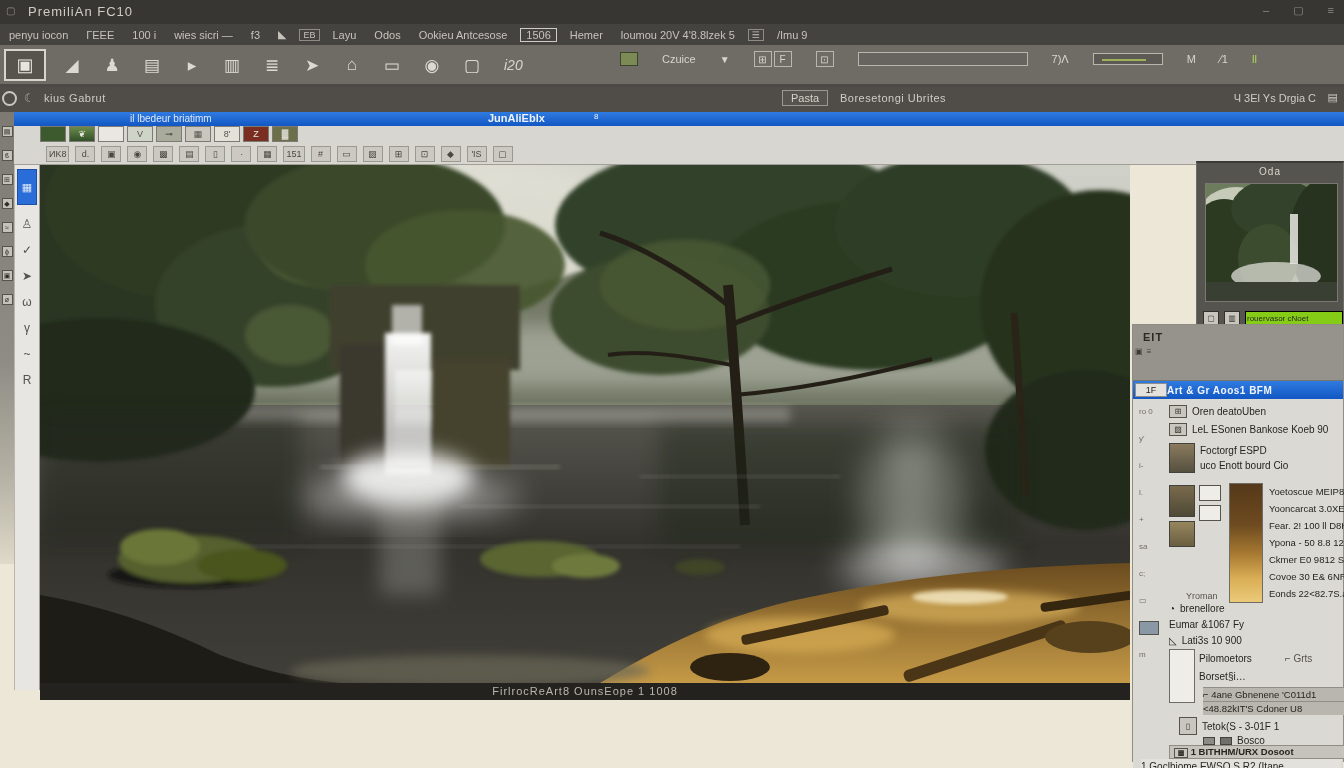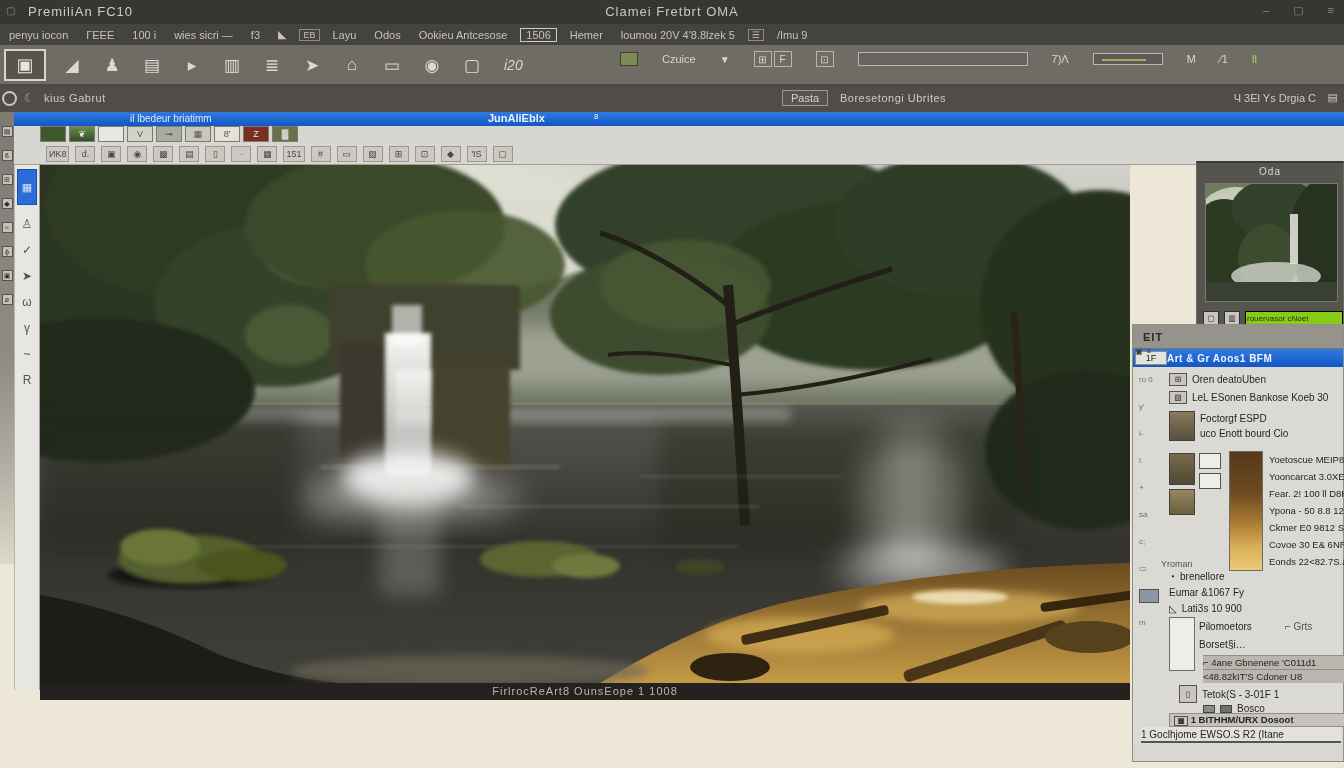--- a/index.html
+++ b/index.html
@@ -75,21 +75,21 @@
   
   .navpanel { position:absolute; left:1196px; top:161px; width:148px; height:171px; background:#56544e; border:1px solid #6e6c66; border-top:2px solid #3c3a36; }
   .nav-title { text-align:center; font-size:10px; color:#d9d6cf; margin-top:3px; letter-spacing:1px; }
   .nav-frame { position:absolute; left:8px; top:20px; width:133px; height:119px; border:1px solid #7b796f; background:#3f4537; }
   .nav-bottom { position:absolute; left:6px; top:145px; width:140px; height:20px; display:flex; align-items:center; gap:5px; }
   .nav-ic { width:16px; height:14px; background:#c9c6bf; border:1px solid #33312c; font-size:8px; text-align:center; line-height:13px; color:#33312c; }
   .nav-caption { flex:1; height:15px; background:#84cc16; border:1px solid #000000; font-size:8px; color:#2a2926; line-height:14px; padding-left:1px; white-space:nowrap; overflow:hidden; }
 
   
   .floatpanel { position:absolute; left:1132px; top:324px; width:212px; height:438px; background:#d9d7d1; border:1px solid #8f8d86; }
-  .fp-top { position:relative; height:24px; background:#96938d; border-bottom:1px solid #77756f; }
+  .fp-top { position:relative; height:56px; background:#96938d; border-bottom:1px solid #77756f; }
   .fp-tab { position:absolute; left:10px; top:6px; font-size:11px; font-weight:bold; color:#2a2925; letter-spacing:1px; }
   .fp-topicons { position:absolute; left:2px; top:22px; font-size:8px; color:#3c3a36; letter-spacing:1px; }
   .fp-header { height:18px; background:linear-gradient(#2f7be0,#1257c4); display:flex; align-items:center; }
   .fp-hprefix { width:32px; height:14px; margin-left:2px; background:#e4e2dc; color:#1f1e1b; font-size:9px; text-align:center; line-height:13px; border:1px solid #8f8d86; }
   .fp-htitle { color:#f2f5fb; font-size:10px; font-weight:bold; margin-left:0; letter-spacing:0.5px; white-space:nowrap; }
   .fp-body { position:relative; height:378px; background:#dbd9d3; font-size:10px; color:#26251f; }
   .fp-rail { position:absolute; left:0; top:2px; width:32px; height:374px; display:flex; flex-direction:column; align-items:flex-start; gap:18px; padding:6px 0 0 6px; color:#716e67; font-size:8px; }
   .fp-row { position:absolute; display:flex; align-items:center; gap:5px; white-space:nowrap; }
   .fp-ic { display:inline-flex; align-items:center; justify-content:center; border:1px solid #55534c; background:#c9c6bf; color:#33312c; font-size:8px; min-width:18px; height:13px; }
   .fp-bigic { width:26px; height:30px; border:1px solid #44423d; background:linear-gradient(#8a7a5e,#55503f); }
@@ -107,21 +107,20 @@
   .fp-railic1 { position:absolute; left:6px; top:222px; width:20px; height:14px; background:#8a97a5; border:1px solid #55534c; }
 </style>
 </head>
 <body>
 
 <div id="app">
 
   <div class="titlebar">
     <span class="win-glyph">▢</span>
     <span class="app-title">PremiliAn FC10</span>
-    <span class="doc-title">Clamei Fretbrt OMA</span>
     <span class="tb-controls">
       <span>–</span>
       <span>▢</span>
       <span>≡</span>
     </span>
   </div>
 
   <div class="menubar">
     <span>penyu iocon</span>
     <span>ГEEE</span>
@@ -420,21 +419,21 @@
         <span>◪</span>
         <span>m</span>
       </div>
 
       <div class="fp-row" style="left:36px; top:6px;">
         <span class="fp-ic">⊞</span>
         <span>Oren deatoUben</span>
       </div>
       <div class="fp-row" style="left:36px; top:24px;">
         <span class="fp-ic">▨</span>
-        <span>LeL ESonen Bankose Koeb 30</span>
+        <span>LeL ESonen Bankose Koeb 90</span>
       </div>
       <div class="fp-row" style="left:36px; top:44px;">
         <span class="fp-bigic"></span>
         <span>
           <div>Foctorgf ESPD</div>
           <div style="margin-top:4px;">uco Enott bourd Cio</div>
         </span>
       </div>
 
       <div class="fp-thumb"></div>
@@ -445,21 +444,21 @@
       <div class="fp-gradlines">
         <div>Yoetoscue  MEIP8  TP6</div>
         <div>Yooncarcat 3.0XE (CRE</div>
         <div>Fear. 2! 100 ll D8H</div>
         <div>Ypona - 50 8.8 12.8H  opn</div>
         <div>Ckmer E0 9812 SCP</div>
         <div>Covoe 30 E&amp; 6NR8</div>
         <div>Eonds  22&lt;82.7S.a). 3E1</div>
       </div>
 
-      <div class="fp-row" style="left:28px; top:192px; font-size:9px; color:#55534c;">
+      <div class="fp-row" style="left:53px; top:192px; font-size:9px; color:#55534c;">
         <span>Yroman</span>
       </div>
       <div class="fp-row" style="left:36px; top:204px;">
         <span>◔</span>
         <span>brenellore</span>
       </div>
       <div class="fp-railic1"></div>
       <div class="fp-row" style="left:36px; top:220px;">
         <span>Eumar &amp;1067 Fy</span>
       </div>

